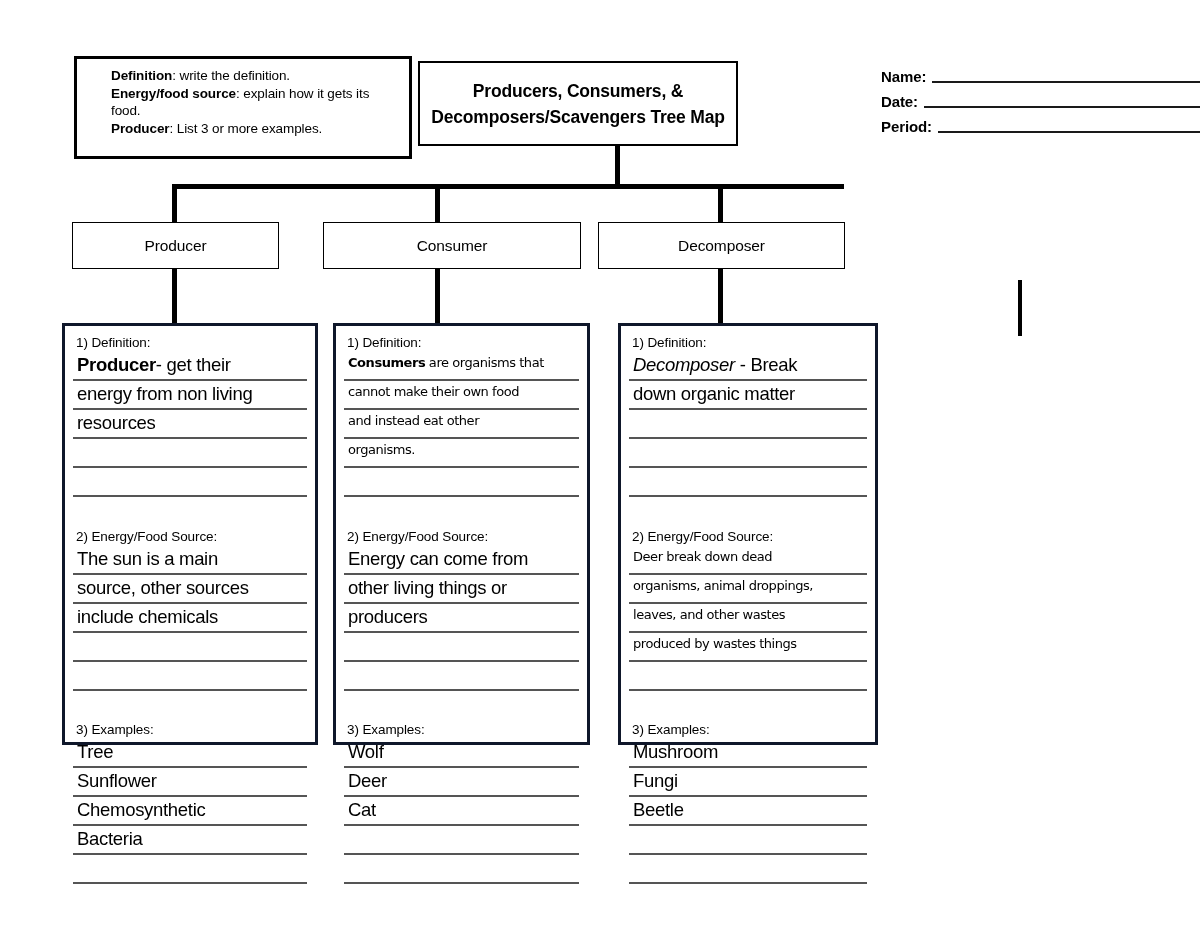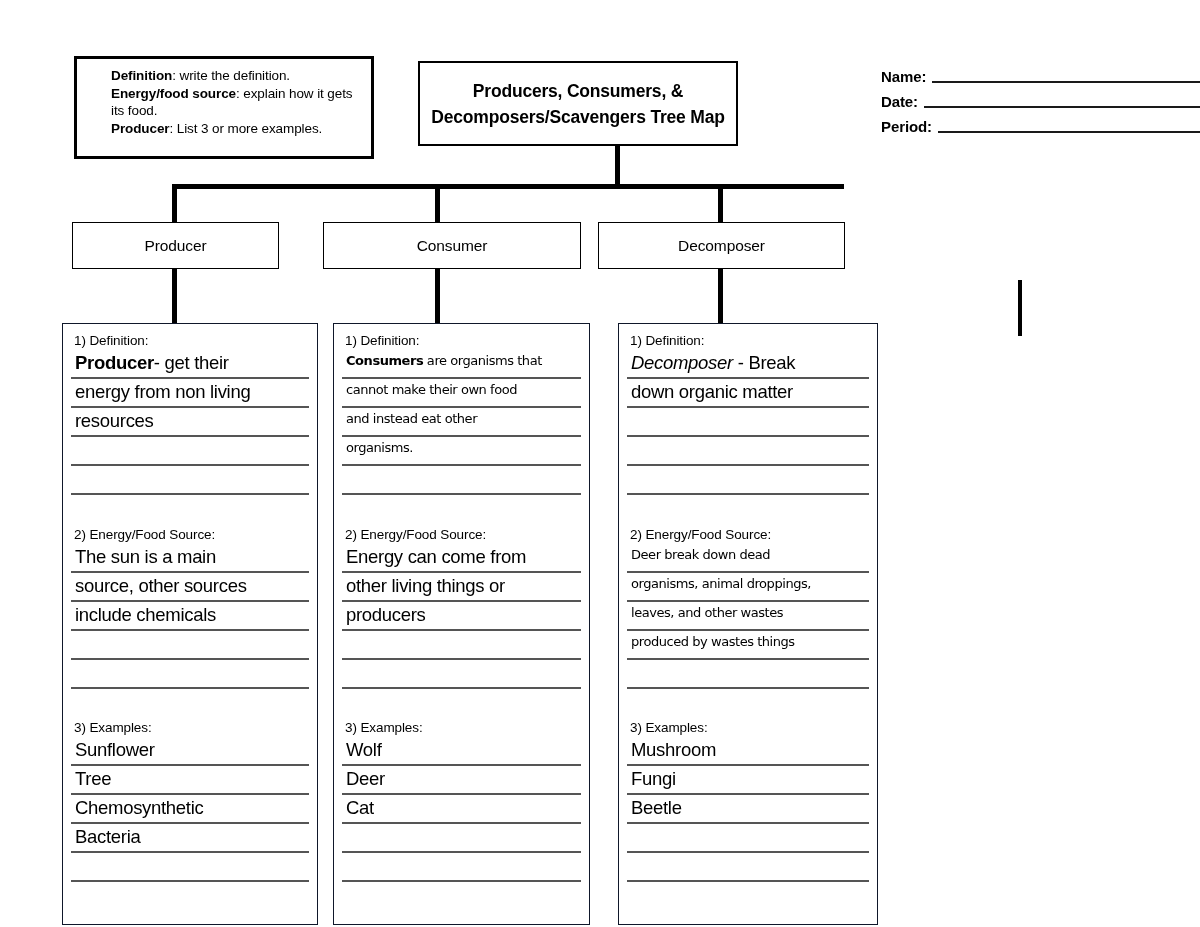--- a/index.html
+++ b/index.html
@@ -13,21 +13,21 @@
     position: relative;
     font-family: "Liberation Sans", sans-serif;
     color: #000000;
     overflow: hidden;
   }
 
   .abs { position: absolute; box-sizing: border-box; }
 
   
   #instruction-box {
-    left: 74px; top: 56px; width: 300px; height: 103px;
+    left: 74px; top: 56px; width: 338px; height: 103px;
     border: 3px solid #000;
     background: #fff;
     padding: 8px 10px 0 34px;
   }
   .instr-line {
     font-size: 13.5px;
     line-height: 17.5px;
     letter-spacing: -0.1px;
     white-space: pre-wrap;
   }
@@ -89,22 +89,22 @@
     display: flex; align-items: center; justify-content: center;
     font-size: 15.5px;
     letter-spacing: -0.1px;
   }
   #cat-producer   { left: 72px;  width: 207px; }
   #cat-consumer   { left: 323px; width: 258px; }
   #cat-decomposer { left: 598px; width: 247px; }
 
   
   .col {
-    top: 323px; height: 602px;
-    border: 1px solid #0f172a;
+    top: 323px; height: 422px;
+    border: 3px solid #0f172a;
     background: #fff;
     padding: 6px 8px 0 8px;
   }
   #col-producer   { left: 62px;  width: 256px; }
   #col-consumer   { left: 333px; width: 257px; }
   #col-decomposer { left: 618px; width: 260px; }
 
   .section { position: relative; }
   .sec-title {
     font-size: 13.5px;
@@ -241,24 +241,24 @@
       <div class="rline blank">
           <span class="answer"></span>
         </div>
     </div>
   </div>
 
   <div class="section sec-ex">
     <div class="sec-title">3) Examples:</div>
     <div class="ruled hand">
       <div class="rline">
+          <span class="answer"> Tree</span>
+        </div>
+      <div class="rline">
           <span class="answer"> Sunflower</span>
-        </div>
-      <div class="rline">
-          <span class="answer"> Tree</span>
         </div>
       <div class="rline">
           <span class="answer"> Chemosynthetic</span>
         </div>
       <div class="rline">
           <span class="answer"> Bacteria</span>
         </div>
       <div class="rline blank">
           <span class="answer"></span>
         </div>

